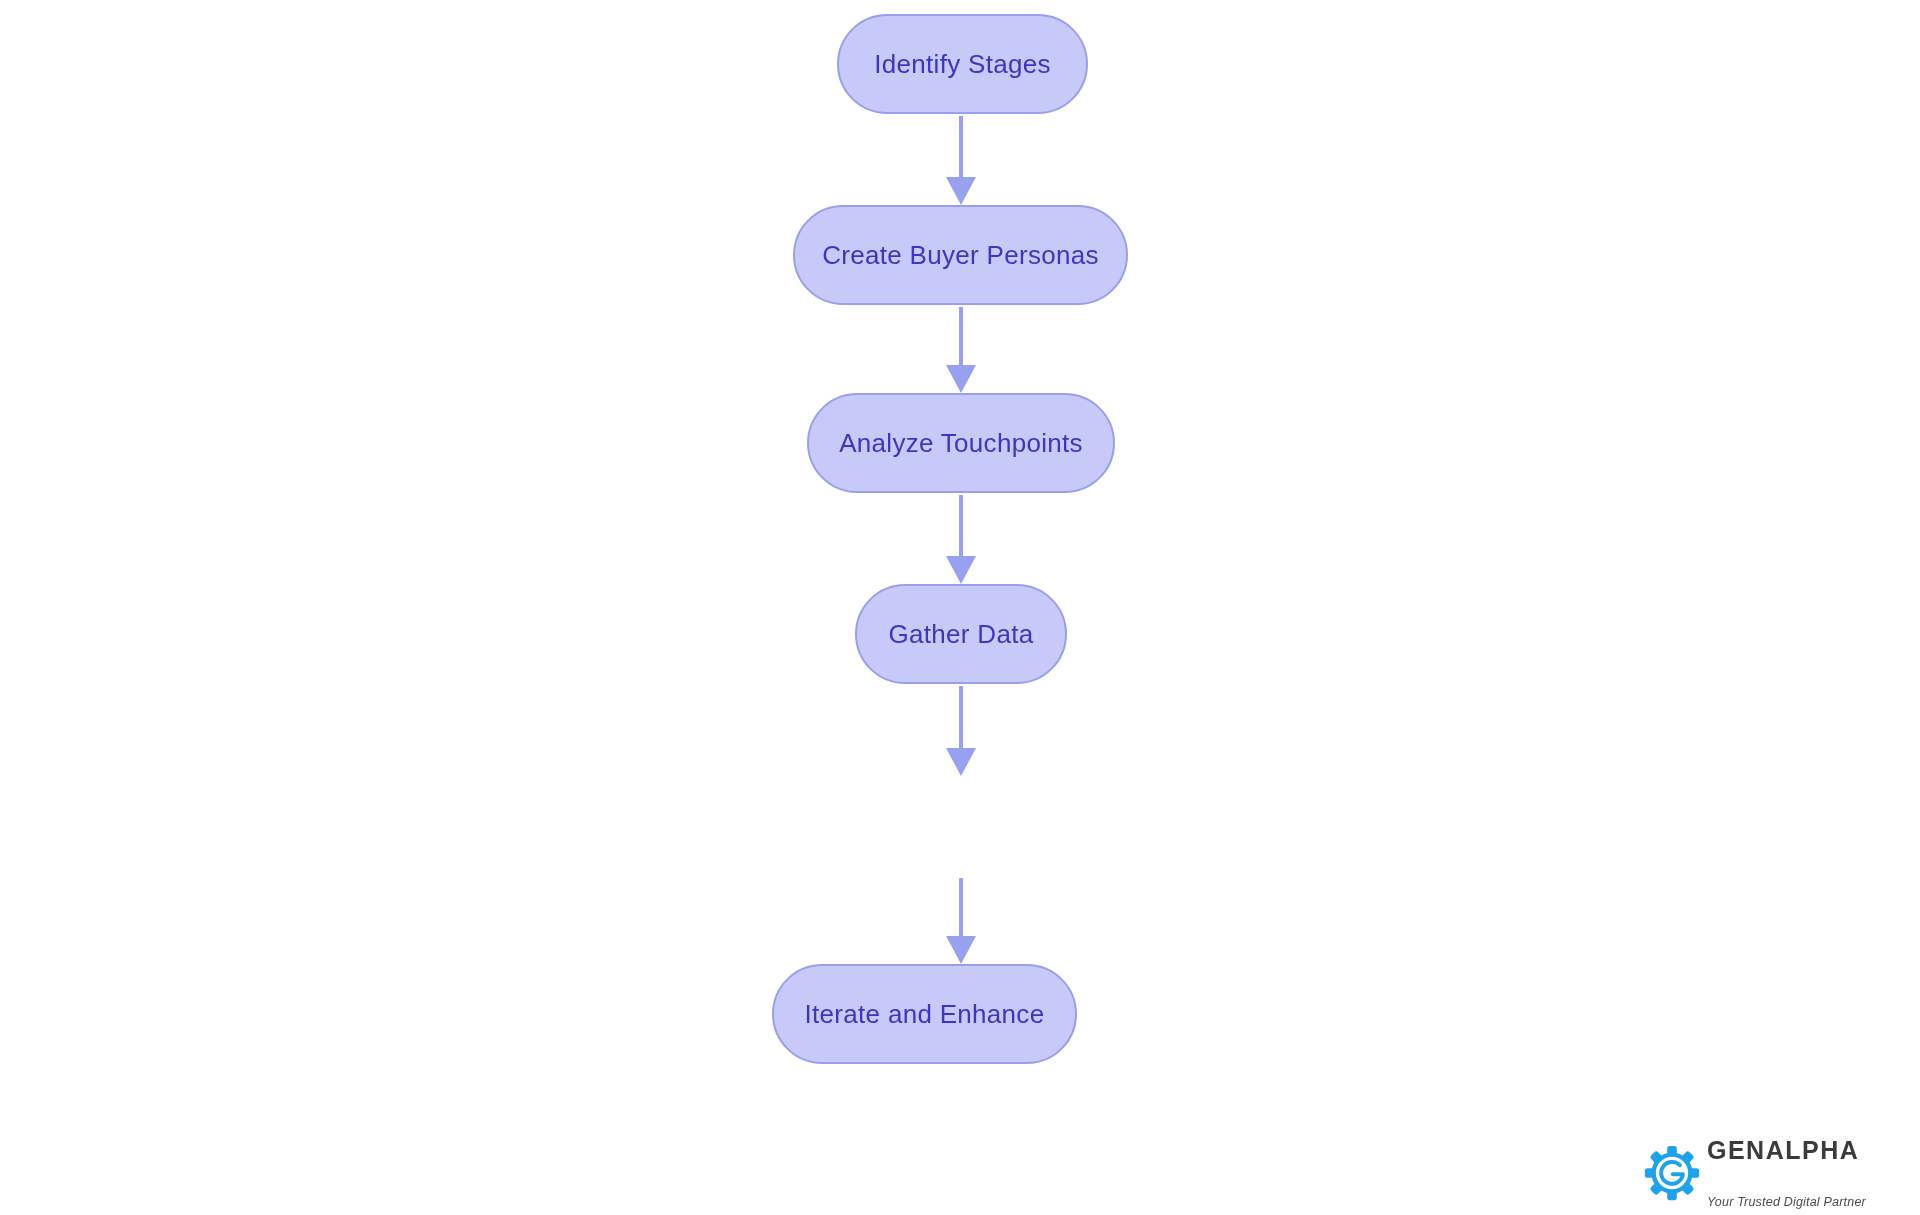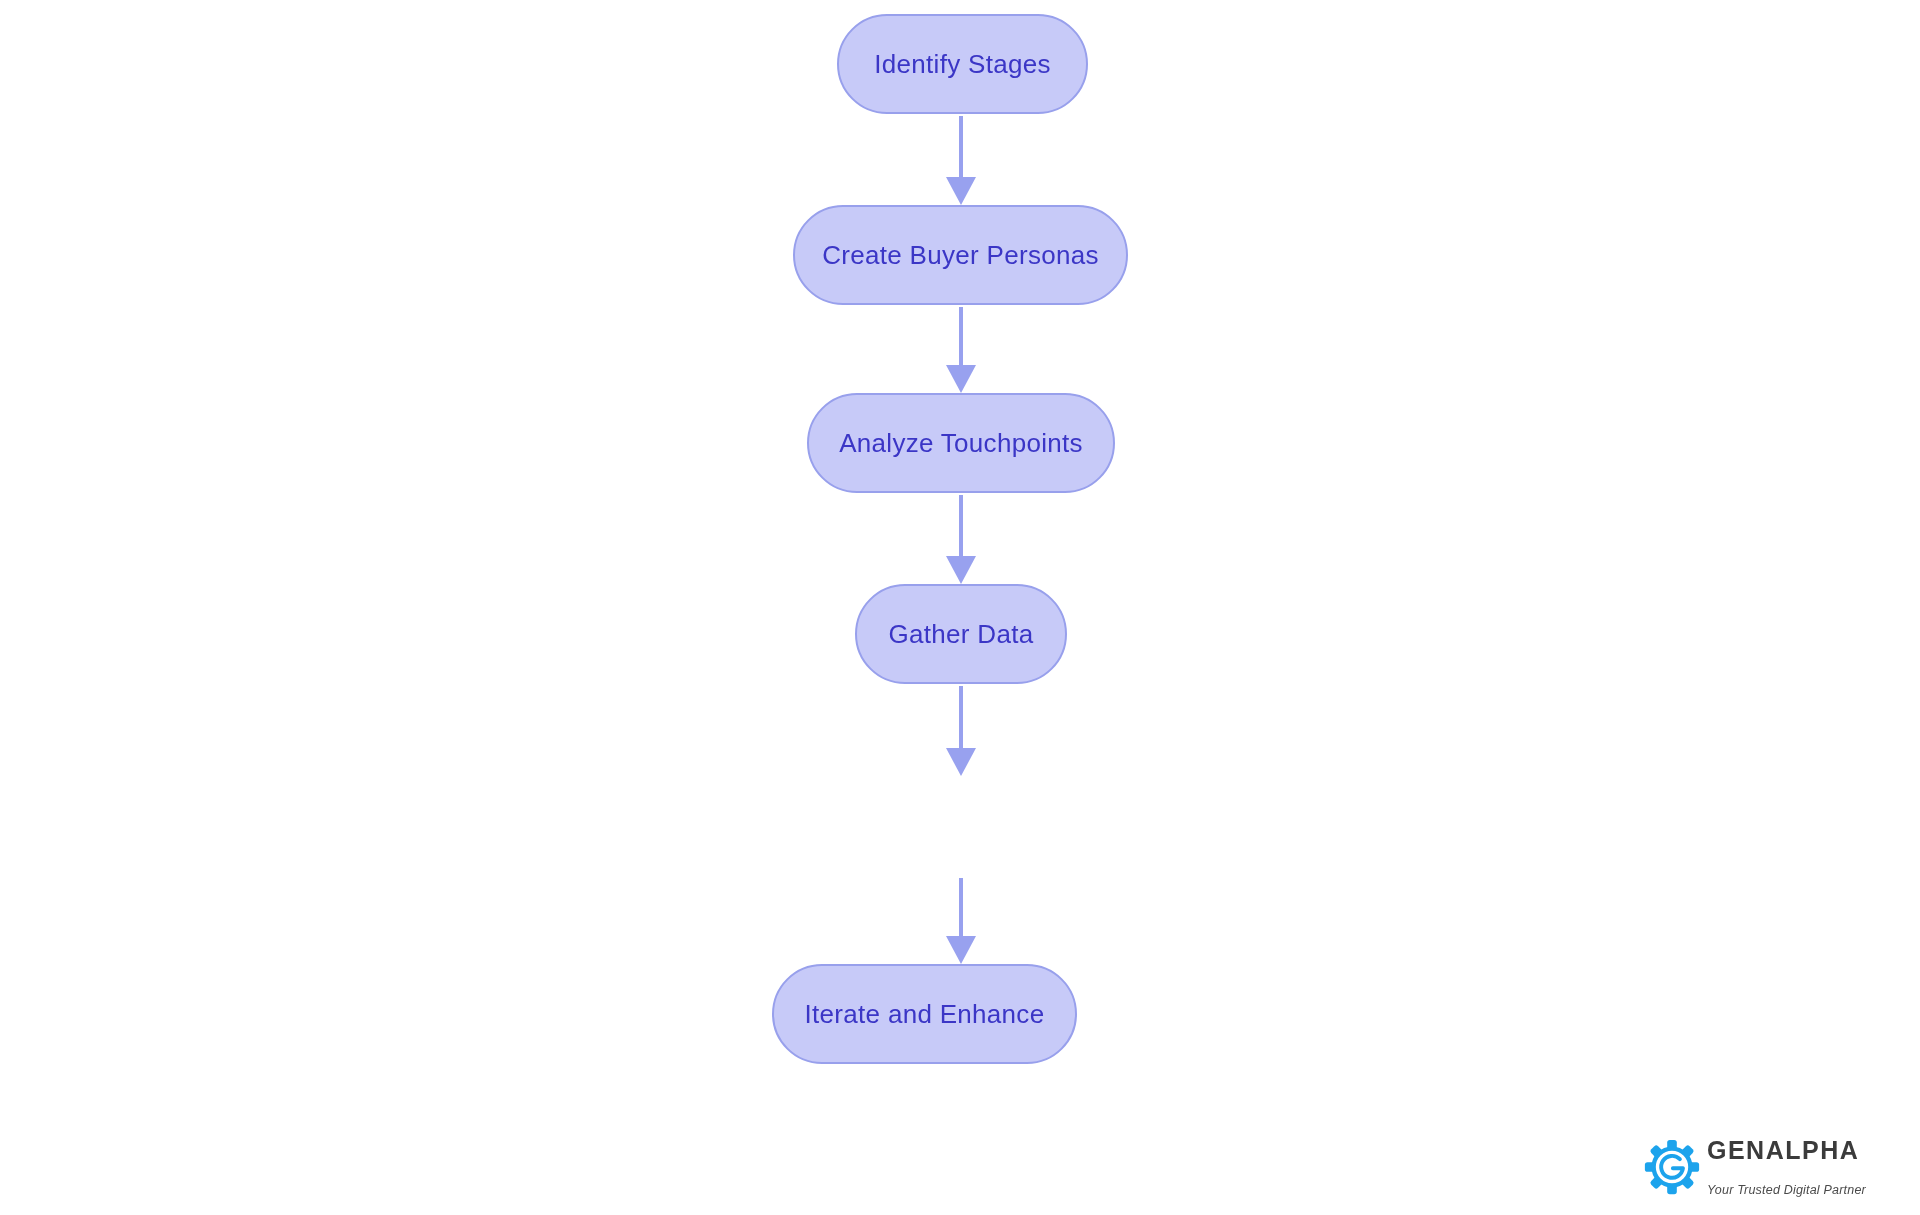--- a/index.html
+++ b/index.html
@@ -68,20 +68,21 @@
   }
   .logo-gear{
     width:56px;
     height:56px;
     flex:0 0 auto;
   }
   .logo-textblock{
     display:flex;
     flex-direction:column;
     justify-content:center;
+    gap:12px;
   }
   .logo-brand{
     color:var(--brand-text);
     font-size:25px;
     font-weight:bold;
     letter-spacing:1.5px;
     line-height:1.0;
   }
   .logo-tagline{
     color:var(--tagline-text);

